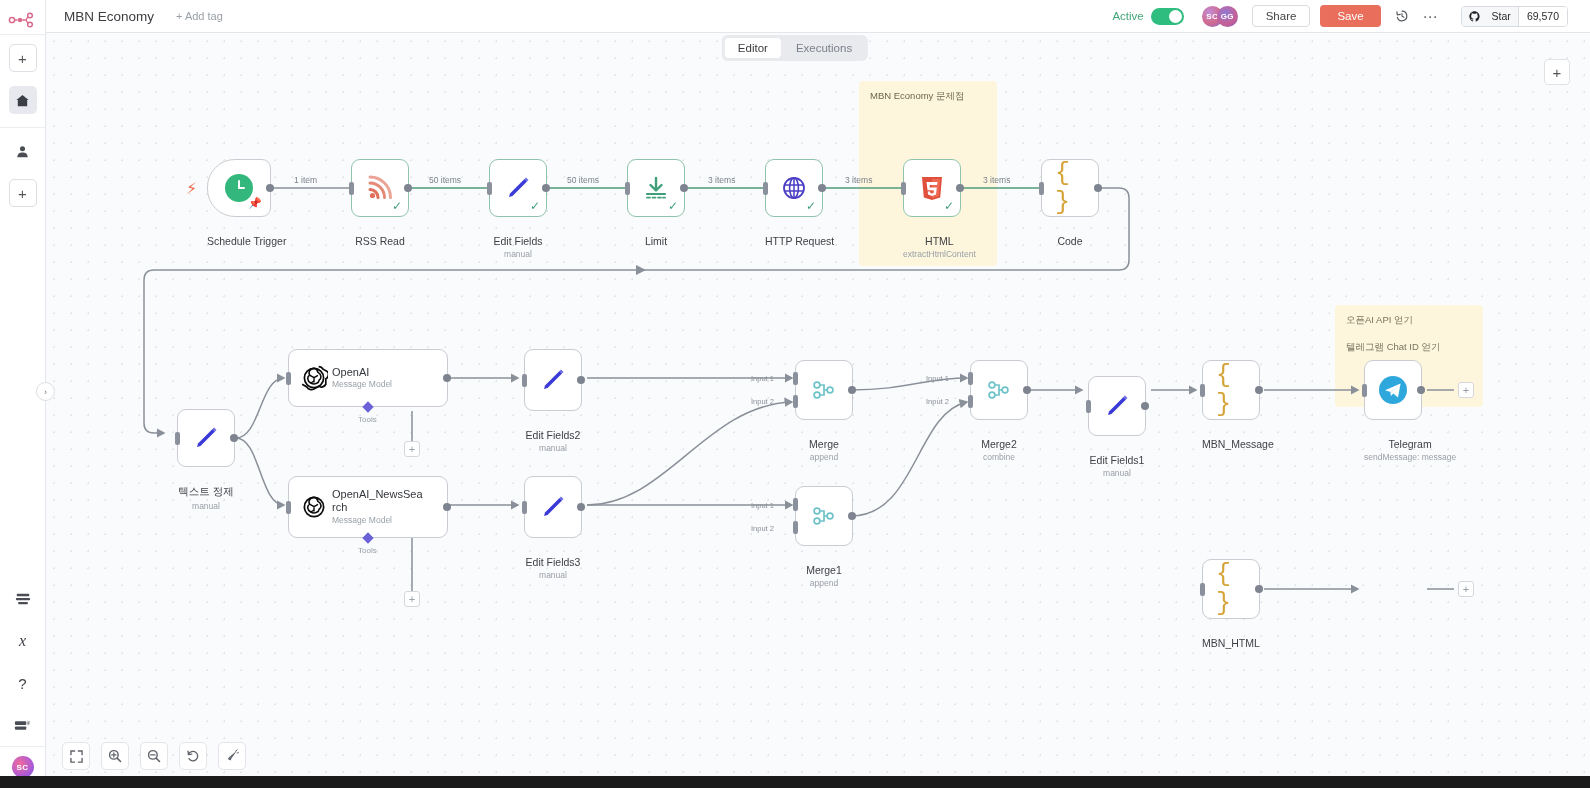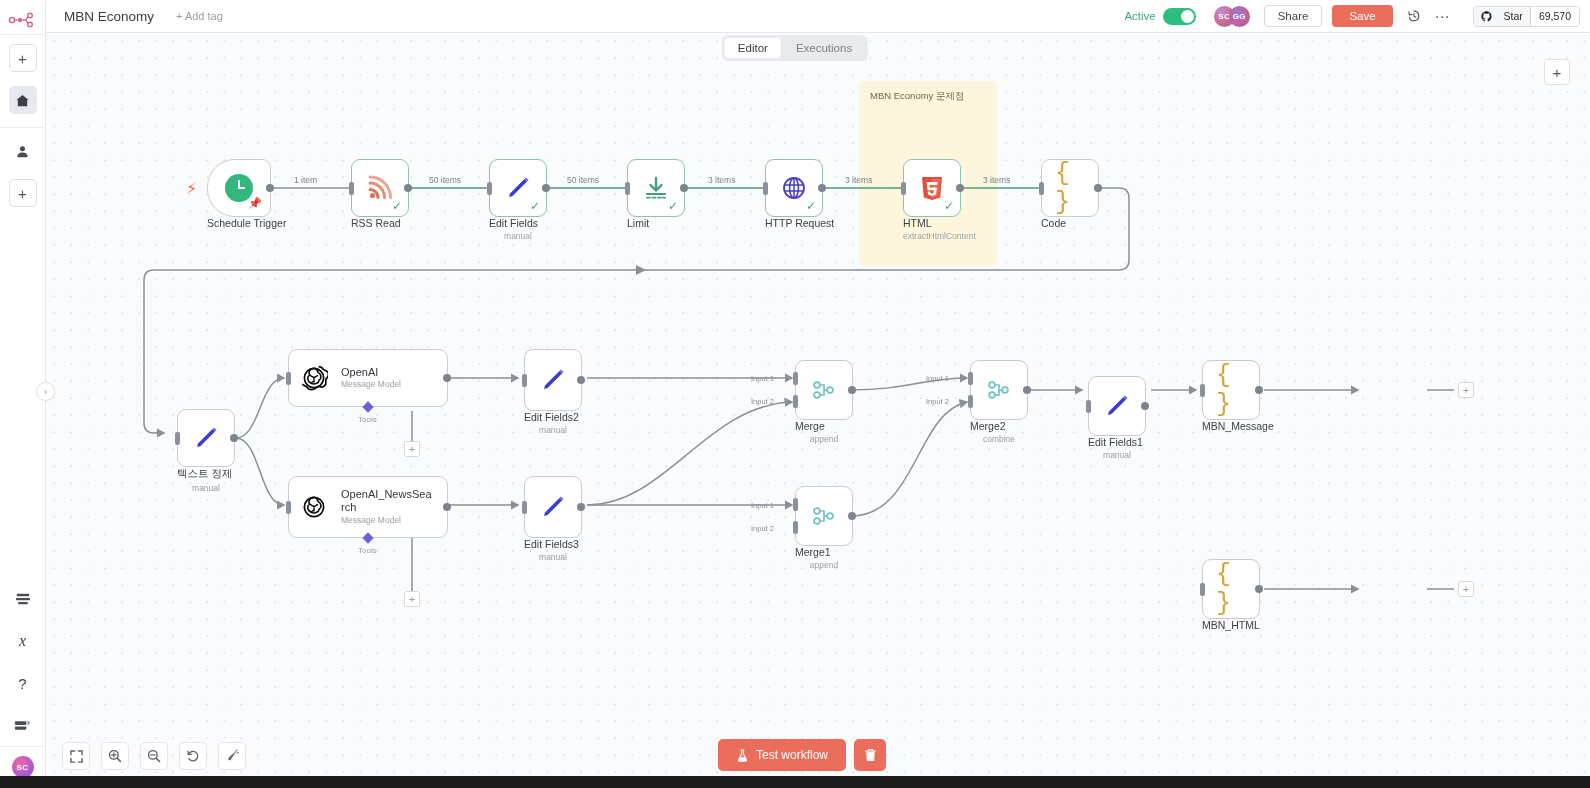--- a/index.html
+++ b/index.html
@@ -40,21 +40,21 @@
     width: 19px; height: 19px; border-radius: 50%;
     background:#fff; border: 1px solid #dcdfe3;
     display:flex; align-items:center; justify-content:center;
     font-size: 9px; color:#777; cursor:pointer; z-index: 50;
   }
 
   
   .header {
     position: absolute; left: 46px; top: 0; right: 0; height: 33px;
     background: #fff; border-bottom: 1px solid #e4e6ea;
-    display: flex; align-items: center; padding: 0 10px 0 18px;
+    display: flex; align-items: center; padding: 0 22px 0 18px;
     z-index: 30;
   }
   .wf-title { font-size: 13.5px; color: #3d3d42; }
   .add-tag { font-size: 11px; color: #9aa0a8; margin-left: 22px; cursor:pointer; }
   .hdr-spacer { flex: 1; }
   .active-label { font-size: 11.5px; color: #42a678; margin-right: 7px; }
   .toggle {
     width: 33px; height: 17px; border-radius: 9px; background: #2ebd7e;
     position: relative; cursor: pointer;
   }
@@ -129,28 +129,28 @@
     width: 58px; height: 58px; background:#fff;
     border: 1.3px solid #c9ccd2; border-radius: 9px;
     display:flex; align-items:center; justify-content:center; position:relative;
     cursor: pointer;
   }
   .node-box.ok { border-color: #8fc3ab; }
   .node-box.trigger {
     border-radius: 28px 9px 9px 28px; width: 64px;
   }
   .node-box.wide {
-    width: 160px; height: 58px; justify-content: flex-start; padding-left: 10px; gap: 12px;
+    width: 160px; height: 58px; justify-content: flex-start; padding-left: 10px; gap: 3px;
   }
   .node-box.tall { height: 62px; }
   .node-check {
     position:absolute; right: 6px; bottom: 3px; color:#3f9f79; font-size: 12px; font-weight:700;
   }
   .node-label {
-    margin-top: 0; text-align:left; font-size: 10.5px; color:#3f4146;
+    margin-top: 18px; text-align:center; font-size: 10.5px; color:#3f4146;
     width: 100%; white-space: nowrap;
   }
   .node-sub { text-align:center; font-size: 8.5px; color:#9aa0a8; margin-top:2px; white-space:nowrap;}
   .wide .node-title { font-size: 11px; color:#33363b; }
   .wide .node-subtitle { font-size: 8.5px; color:#9aa0a8; margin-top: 2px; }
   .wide-text { display:flex; flex-direction:column; max-width: 92px; line-height:1.15;}
 
   .port {
     position:absolute; width: 8px; height: 8px; border-radius: 50%;
     background: #7d8490; top: 50%; margin-top: -4px; z-index: 8;
@@ -307,20 +307,24 @@
   <div class="canvas">
 
     <div class="canvas-add">
       <span>+</span>
     </div>
 
     <div class="sticky" style="left:813px; top:48px; width:138px; height:185px;">
       <div class="sticky-title">MBN Economy 문제점</div>
     </div>
 
+    <div class="sticky" style="left:1289px; top:272px; width:148px; height:102px;">
+      <div class="sticky-line">오픈AI API 얻기</div>
+      <div class="sticky-line">텔레그램 Chat ID 얻기</div>
+    </div>
 
     <svg class="edges">
       <defs>
         <marker id="ag" markerWidth="7" markerHeight="7" refX="5" refY="3.2" orient="auto">
           <path d="M0,0 L6,3.2 L0,6.4 z" fill="#4c9a7b"></path>
         </marker>
         <marker id="ab" markerWidth="7" markerHeight="7" refX="5" refY="3.2" orient="auto">
           <path d="M0,0 L6,3.2 L0,6.4 z" fill="#5b52b5"></path>
         </marker>
         <marker id="agr" markerWidth="7" markerHeight="7" refX="5" refY="3.2" orient="auto">
@@ -657,20 +661,35 @@
 
     <div class="node" style="left:1156px; top:327px;">
       <div class="node-box" style="height:60px;">
         <span class="port in-stub"></span>
         <span class="ic" style="font-size:25px;color:#d6a338;font-family:'Liberation Mono',monospace;">{ }</span>
         <span class="port out"></span>
       </div>
       <div class="node-label">MBN_Message</div>
     </div>
 
+    <div class="node" style="left:1318px; top:327px;">
+      <div class="node-box" style="height:60px;">
+        <span class="port in-stub"></span>
+        <span class="ic">
+          <svg width="30" height="30" viewBox="0 0 30 30">
+            <circle cx="15" cy="15" r="14" fill="#2ea7dd"></circle>
+            <path d="M7 15.2 L22.6 8.6 L20 22.4 L15.3 18.4 L12.9 20.9 L12.6 16.9 Z" fill="#fff"></path>
+            <path d="M12.6 16.9 L20.4 11 L13.3 17.6 L12.9 20.9 Z" fill="#cfe8f6"></path>
+          </svg>
+        </span>
+        <span class="port out"></span>
+      </div>
+      <div class="node-label">Telegram</div>
+      <div class="node-sub">sendMessage: message</div>
+    </div>
     <div class="plus-sq" style="left:1412px; top:349px;">
       <span>+</span>
     </div>
 
     <div class="node" style="left:1156px; top:526px;">
       <div class="node-box" style="height:60px;">
         <span class="port in-stub"></span>
         <span class="ic" style="font-size:25px;color:#d6a338;font-family:'Liberation Mono',monospace;">{ }</span>
         <span class="port out"></span>
       </div>
@@ -711,30 +730,15 @@
     </div>
     <div class="bb">
       <svg width="14" height="14" viewBox="0 0 16 16">
         <path d="M13.5 2 L5.5 8.5 L7.5 10.5 Z" fill="#5f636a"></path>
         <path d="M5.5 8.5 L3 11.5 L6.5 13 L7.5 10.5 Z" fill="#5f636a"></path>
         <path d="M12 2.5 L14 1 M13.8 4.5 L15.3 4.2" stroke="#5f636a" stroke-width="1.1" stroke-linecap="round"></path>
       </svg>
     </div>
   </div>
 
-  <div class="bottom-center">
-    <button class="test-btn">
-      <svg width="13" height="13" viewBox="0 0 14 14">
-        <path d="M5.5 1 H8.5 M6 1 V5.5 L2.8 11.5 A1 1 0 0 0 3.7 13 H10.3 A1 1 0 0 0 11.2 11.5 L8 5.5 V1" fill="none" stroke="#fff" stroke-width="1.2" stroke-linecap="round" stroke-linejoin="round"></path>
-        <path d="M4.4 9 H9.6 L10.8 11.3 A.9 .9 0 0 1 10 12.6 H4 A.9 .9 0 0 1 3.2 11.3 Z" fill="#fff"></path>
-      </svg>
-      <span>Test workflow</span>
-    </button>
-    <button class="trash-btn">
-      <svg width="13" height="14" viewBox="0 0 14 15">
-        <path d="M1.8 3.2 H12.2 M5 3.2 V1.6 H9 V3.2 M3 3.2 L3.7 13.4 H10.3 L11 3.2" fill="none" stroke="#fff" stroke-width="1.25" stroke-linejoin="round" stroke-linecap="round"></path>
-        <rect x="3.4" y="4.4" width="7.2" height="8.4" fill="#fff"></rect>
-      </svg>
-    </button>
-  </div>
 
   <div class="footer-strip"></div>
 </div>
 
 </body></html>

